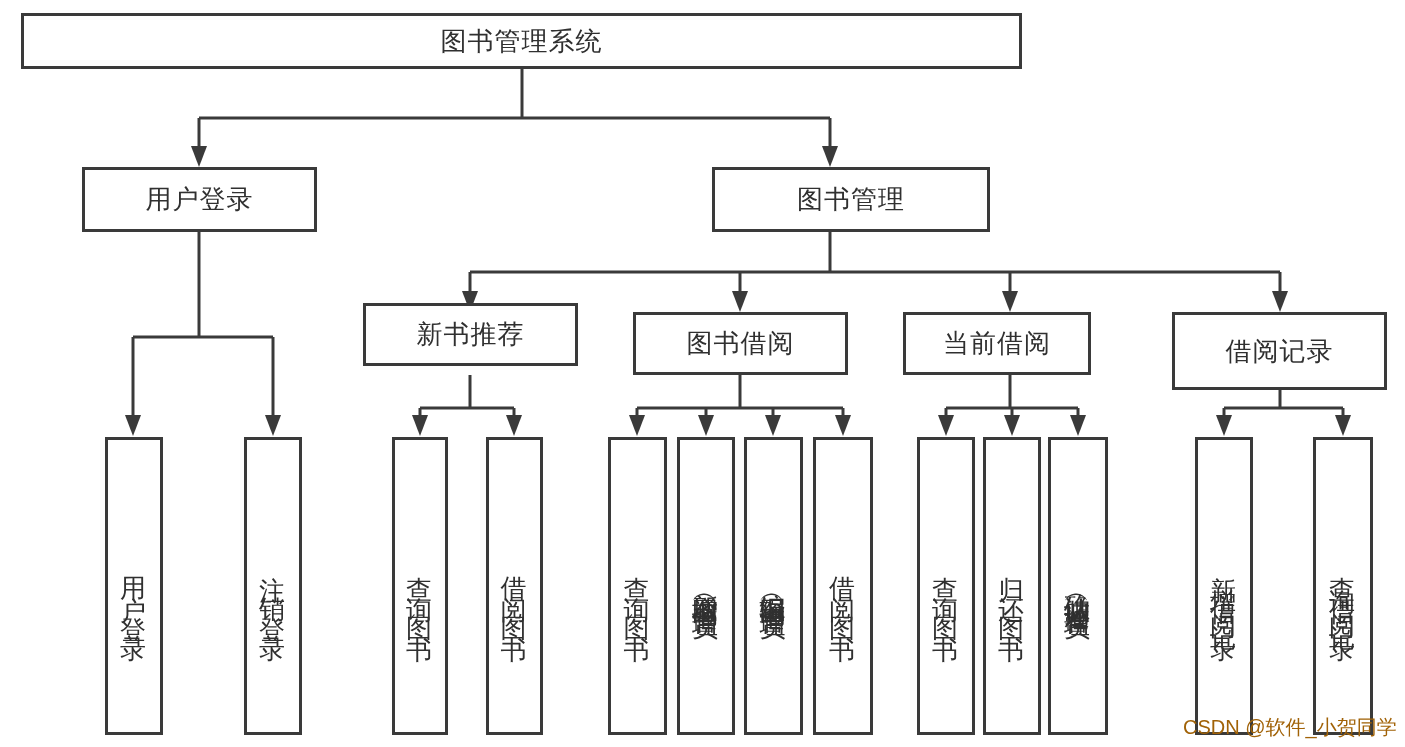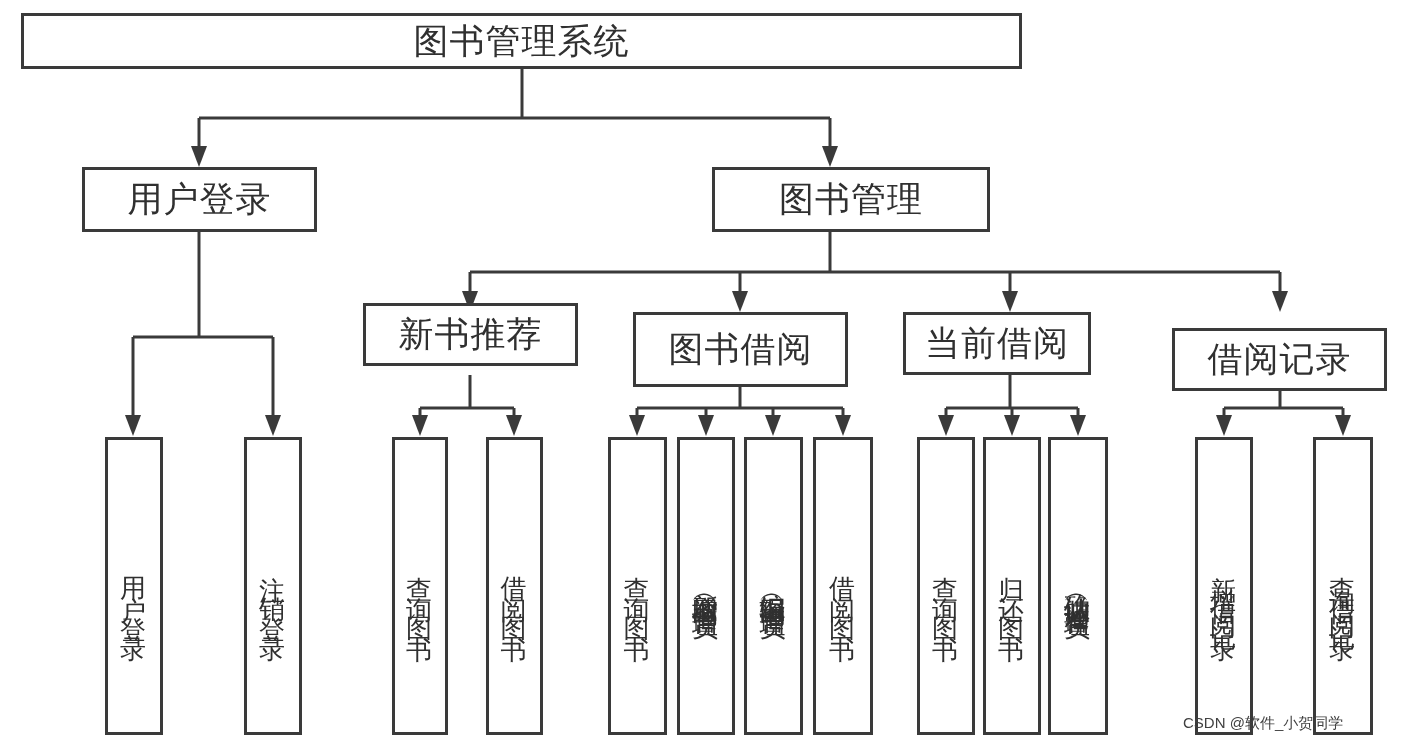--- a/index.html
+++ b/index.html
@@ -21,21 +21,21 @@
     width: 1405px; height: 747px;
   }
   .hnode {
     position: absolute;
     box-sizing: border-box;
     border: 3px solid #3a3a3a;
     background: #ffffff;
     display: flex;
     align-items: center;
     justify-content: center;
-    font-size: 35px;
+    font-size: 26px;
     color: #303030;
     letter-spacing: 1px;
     white-space: nowrap;
   }
   .vnode {
     position: absolute;
     box-sizing: border-box;
     border: 3px solid #3a3a3a;
     background: #ffffff;
     top: 437px;
@@ -51,22 +51,22 @@
     white-space: nowrap;
     overflow: hidden;
   }
   .sp4 { letter-spacing: 20px; text-indent: 20px; }
   .sp6 { letter-spacing: 12px; text-indent: 12px; }
   .sp9 { letter-spacing: 3px; }
   .watermark {
     position: absolute;
     left: 1183px;
     top: 714px;
-    font-size: 15px;
-    color: #404040;
+    font-size: 20px;
+    color: #a16207;
     white-space: nowrap;
   }
 </style>
 </head>
 <body>
 
 <div class="stage">
 
   <svg class="connectors" viewBox="0 0 1405 747" xmlns="http://www.w3.org/2000/svg">
     <g stroke="#3a3a3a" stroke-width="3" fill="none">
@@ -136,23 +136,23 @@
       <polygon points="1343,436 1335,415 1351,415"></polygon>
     </g>
   </svg>
 
   <div class="hnode" style="left:21px; top:13px; width:1001px; height:56px;">图书管理系统</div>
 
   <div class="hnode" style="left:82px; top:167px; width:235px; height:65px;">用户登录</div>
   <div class="hnode" style="left:712px; top:167px; width:278px; height:65px;">图书管理</div>
 
   <div class="hnode" style="left:363px; top:303px; width:215px; height:63px;">新书推荐</div>
-  <div class="hnode" style="left:633px; top:312px; width:215px; height:75px;">图书借阅</div>
+  <div class="hnode" style="left:633px; top:312px; width:215px; height:63px;">图书借阅</div>
   <div class="hnode" style="left:903px; top:312px; width:188px; height:63px;text-align:center;">当前借阅</div>
-  <div class="hnode" style="left:1172px; top:328px; width:215px; height:63px;text-align:center;">借阅记录</div>
+  <div class="hnode" style="left:1172px; top:312px; width:215px; height:78px;text-align:center;">借阅记录</div>
 
   <div class="vnode sp4" style="left:105px;">用户登录</div>
   <div class="vnode sp4" style="left:244px;">注销登录</div>
 
   <div class="vnode sp4" style="left:392px; width:56px;">查询图书</div>
   <div class="vnode sp4" style="left:486px; width:57px;">借阅图书</div>
 
   <div class="vnode sp4" style="left:608px; width:59px;">查询图书</div>
   <div class="vnode sp9" style="left:677px;">新增图书（管理员）</div>
   <div class="vnode sp9" style="left:744px; width:59px;">编辑图书（管理员）</div>

